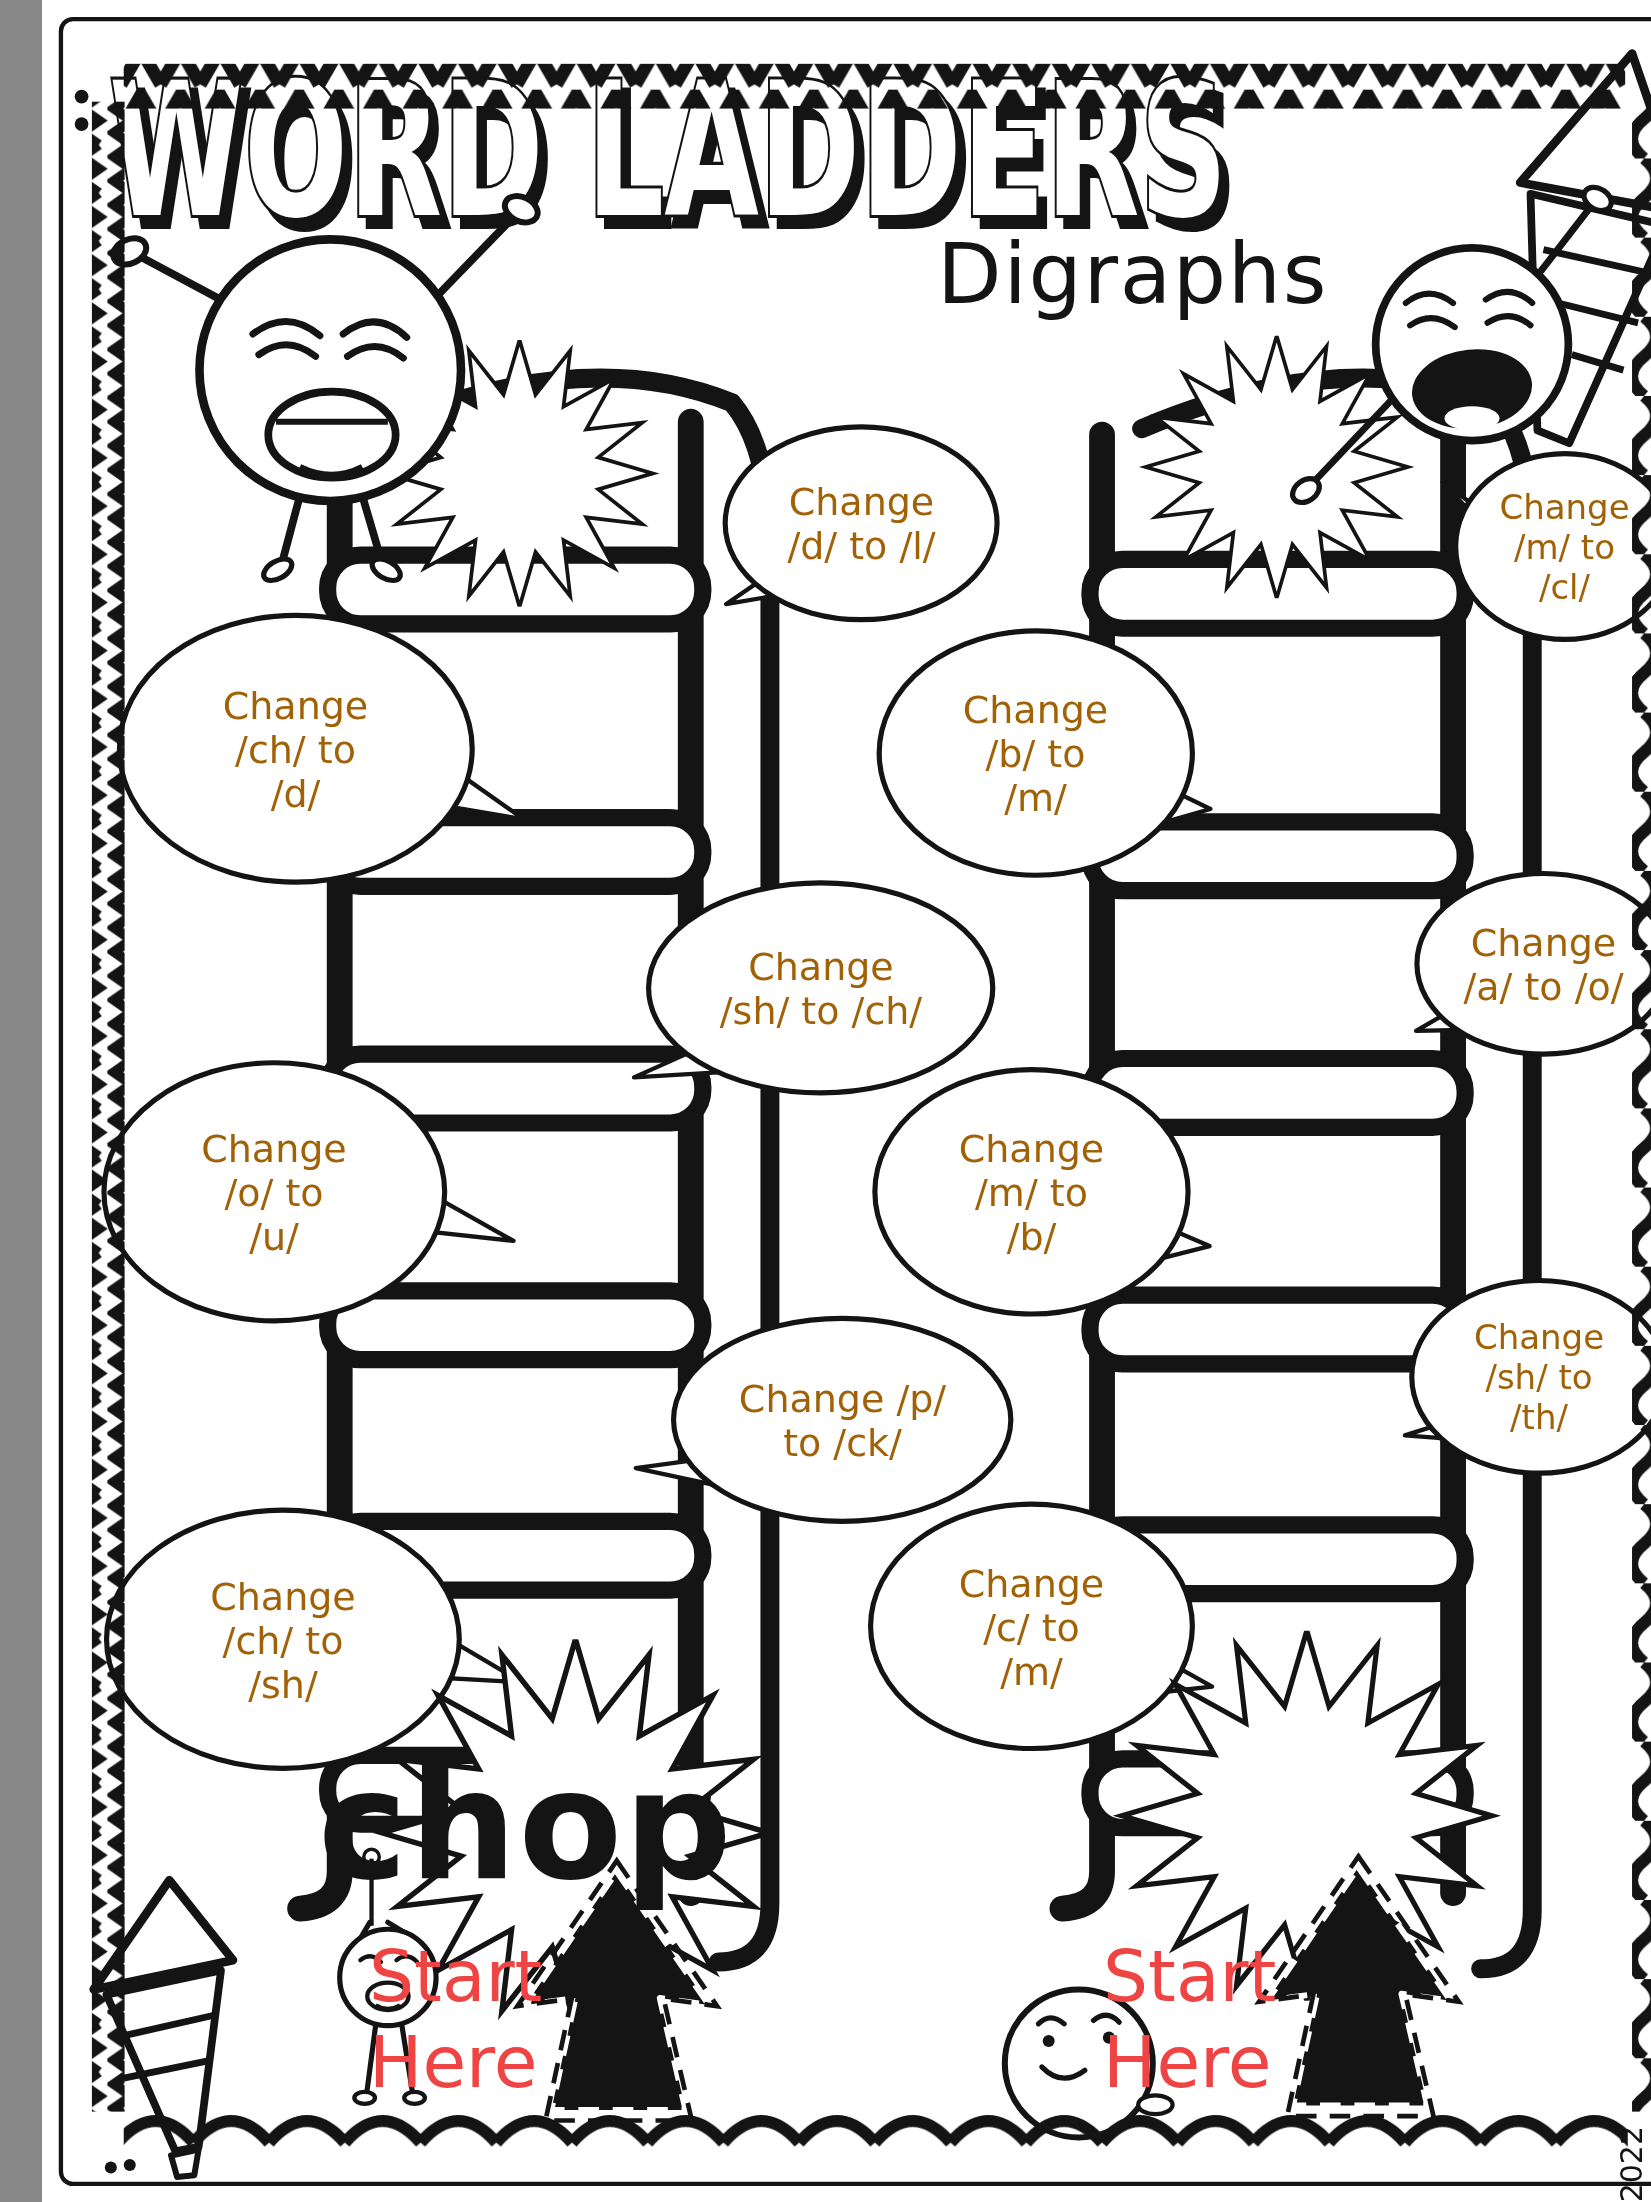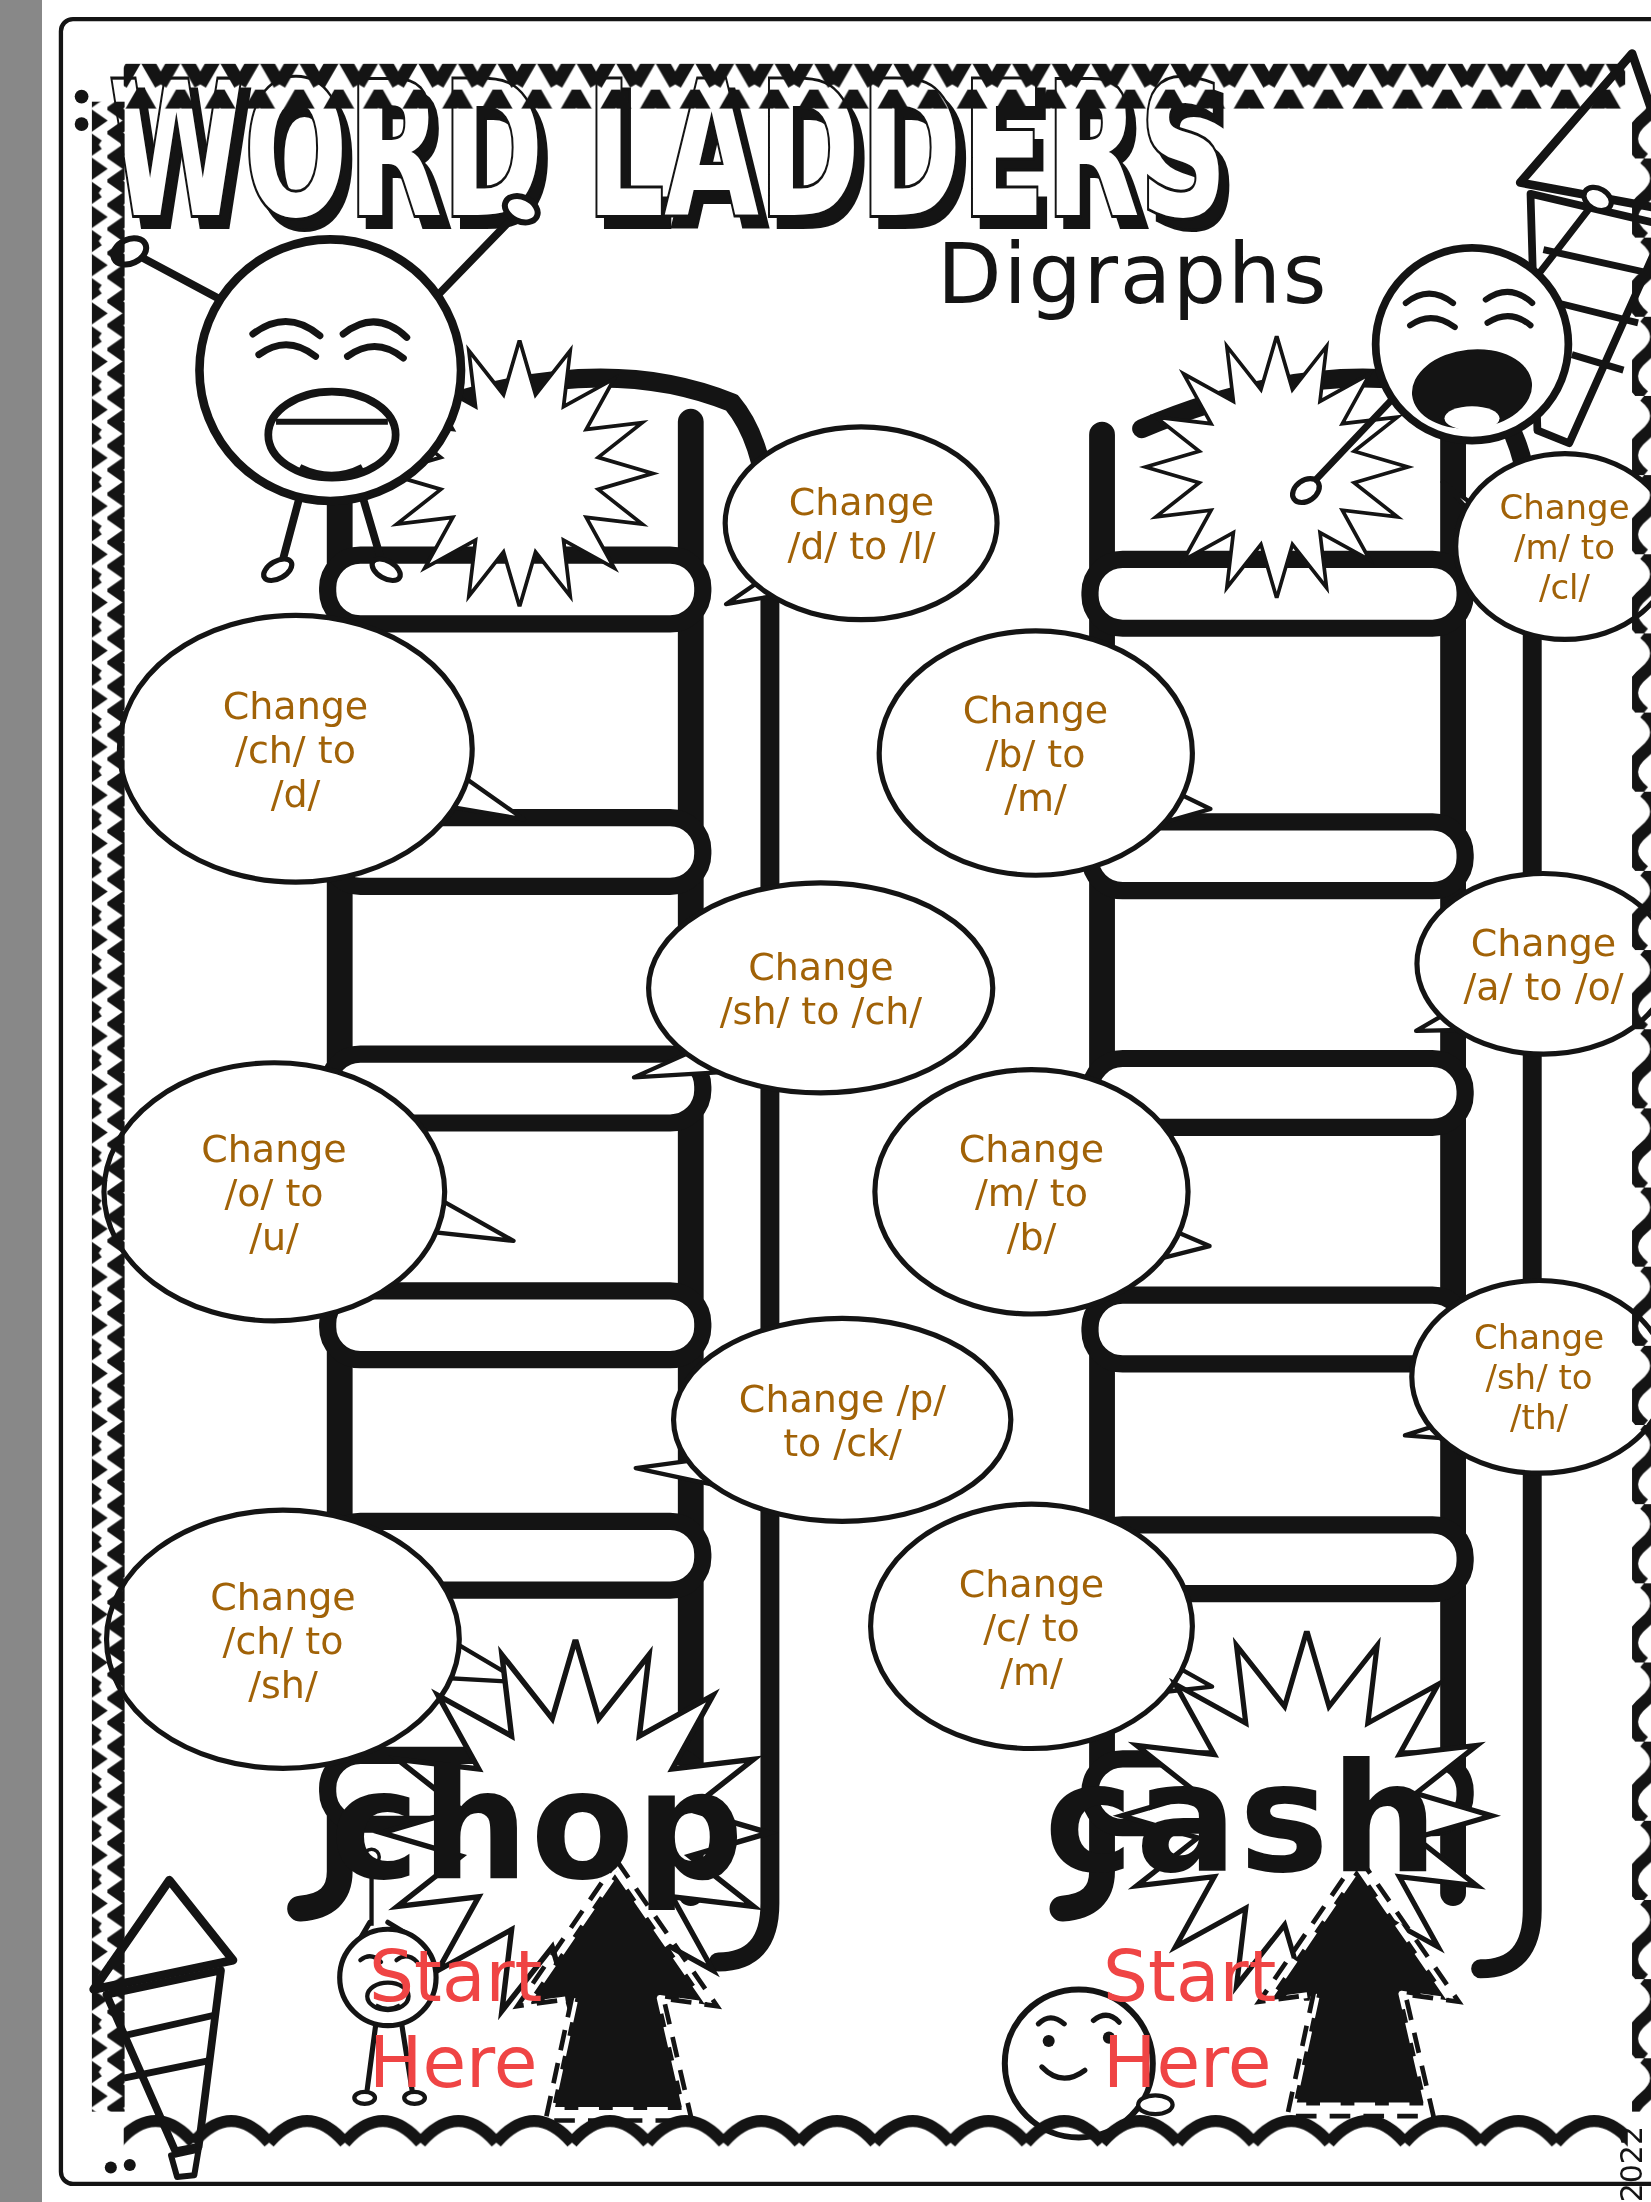--- a/index.html
+++ b/index.html
@@ -283,22 +283,21 @@
   <div>Change</div>
   <div>/sh/ to</div>
   <div>/th/</div>
 </div>
 <div class="btxt" style="left:843px;top:1562px;width:293px;">
   <div>Change</div>
   <div>/c/ to</div>
   <div>/m/</div>
 </div>
 
-<div class="bigword" style="left:288px;top:1738px;width:396px;">chop</div>
-<div class="bigword" style="left:1002px;top:1731px;width:396px;">cash</div>
+<div class="bigword" style="left:276px;top:1738px;width:396px;">chop</div>
 
 <div class="starthere" style="left:327px;top:1934px;width:258px;">
   <div>Start</div>
   <div>Here</div>
 </div>
 <div class="starthere" style="left:1061px;top:1934px;width:258px;">
   <div>Start</div>
   <div>Here</div>
 </div>
 

